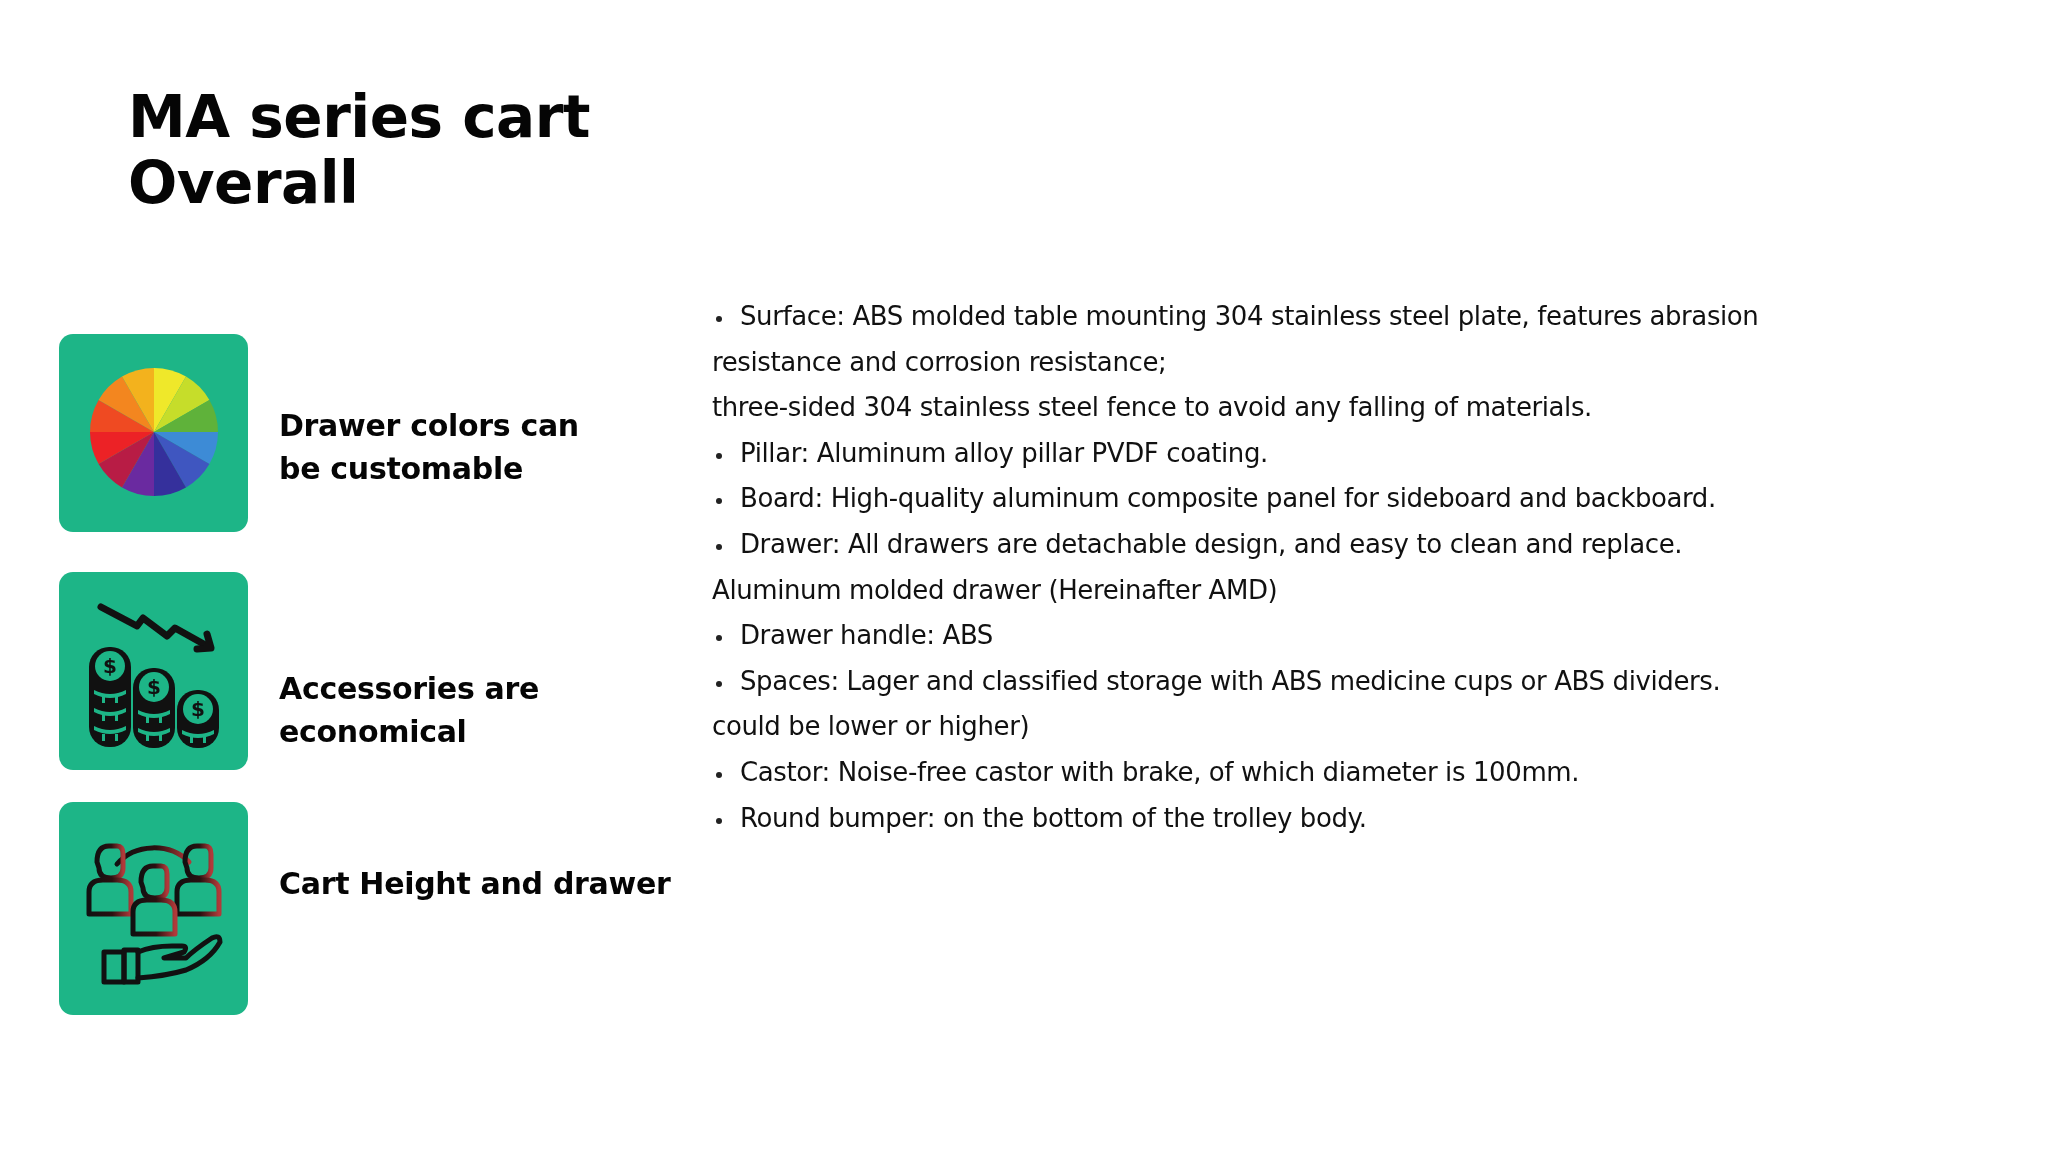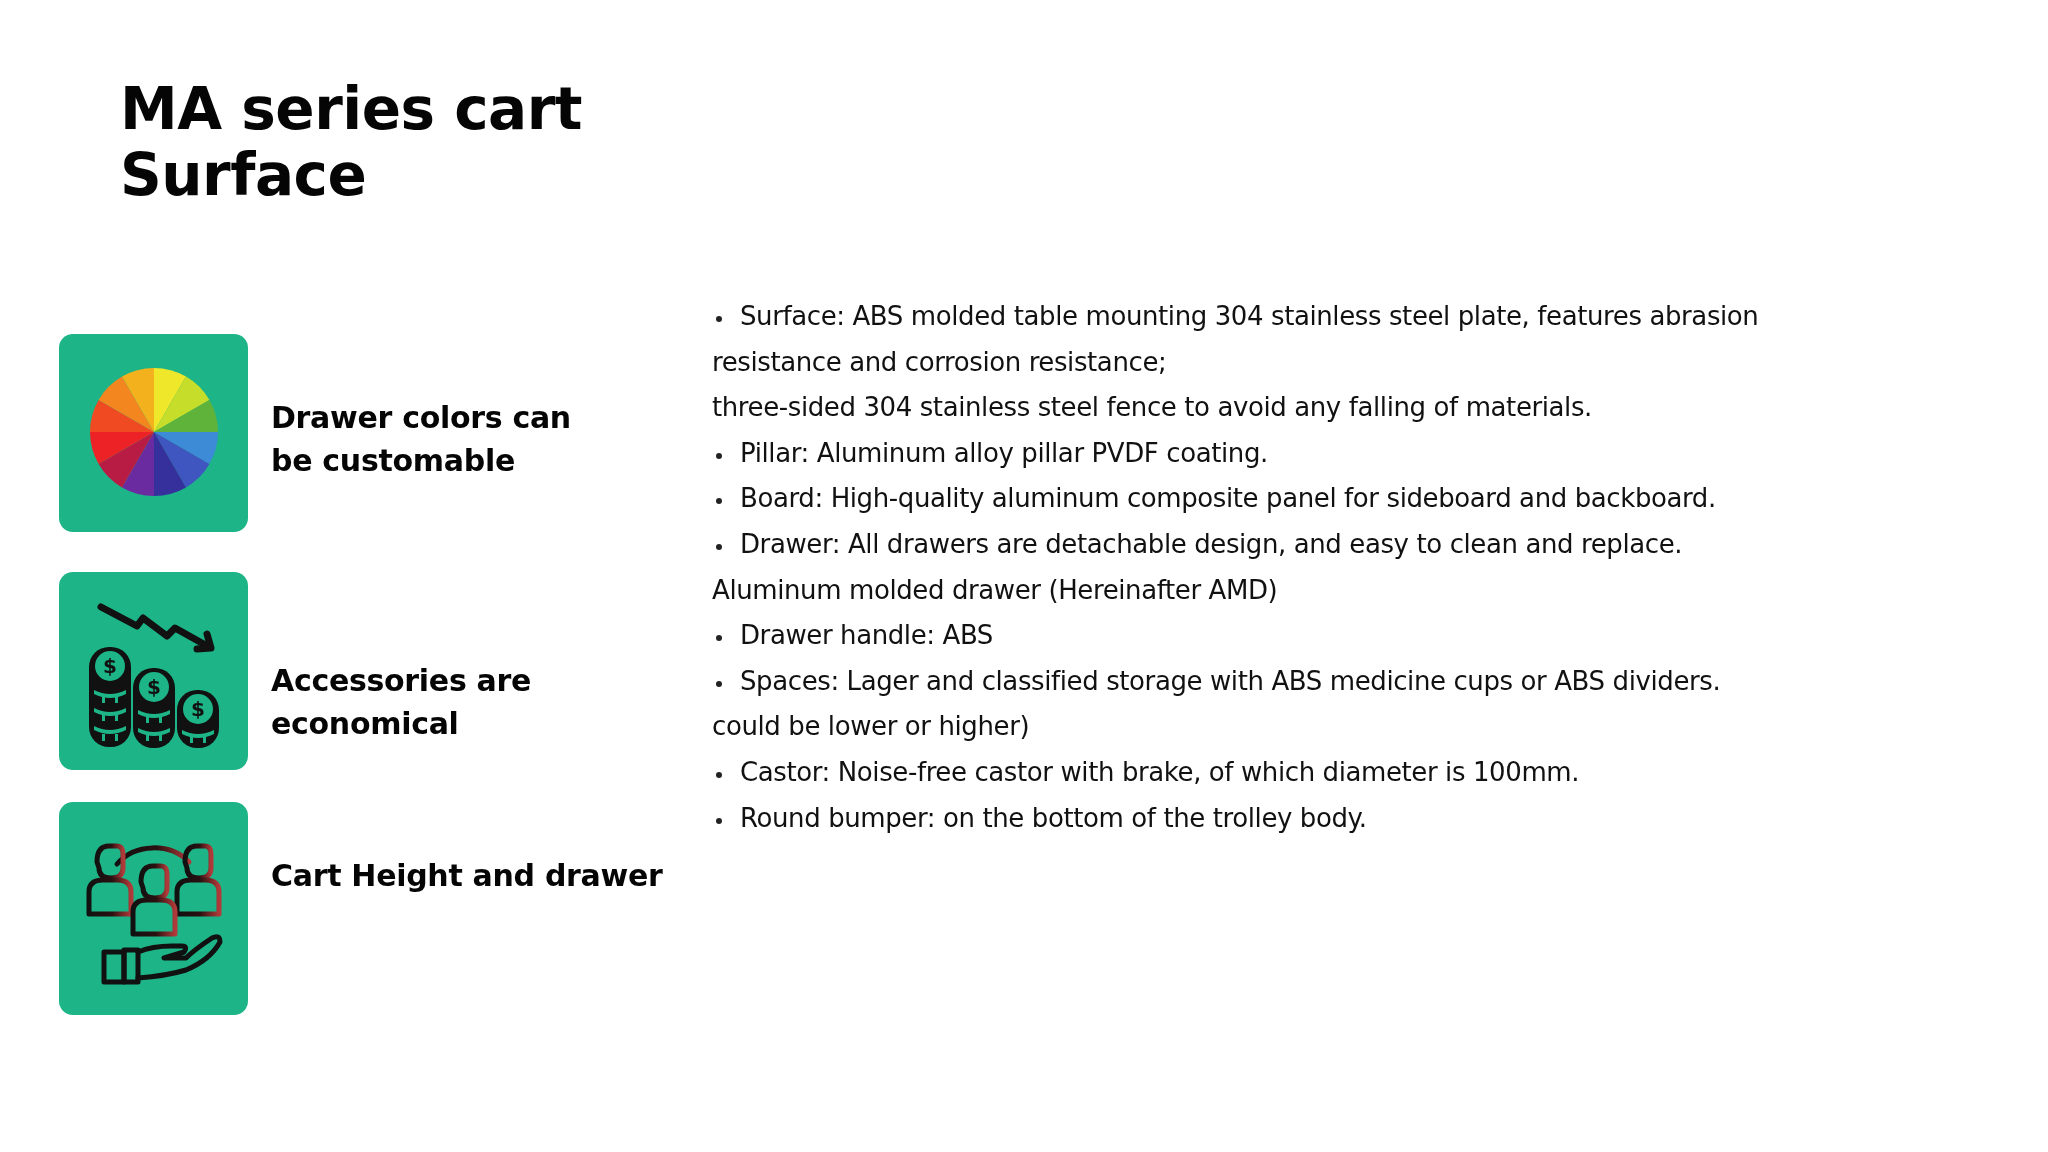--- a/index.html
+++ b/index.html
@@ -1,52 +1,52 @@
 <!DOCTYPE html>
 <html><head>
 <meta charset="utf-8">
 <style>
   html, body { margin: 0; padding: 0; }
   body {
     width: 2048px; height: 1152px; background: #ffffff; position: relative; overflow: hidden;
     font-family: "Liberation Sans", "DejaVu Sans", sans-serif; color: #0a0a0a;
   }
   .title {
-    position: absolute; left: 116px; top: 72px; margin: 4px;
+    position: absolute; left: 116px; top: 72px; margin: 12px;
     font-family: "DejaVu Sans", "Liberation Sans", sans-serif;
     font-weight: bold; font-size: 58px; line-height: 66px; letter-spacing: -0.5px; color: #050505;
   }
   .title span { display: block; }
   .tile {
     position: absolute; left: 59px; width: 189px; background: #1db587; border-radius: 14px;
   }
   .tile svg { position: absolute; left: 0; top: 0; }
   .feature-label {
-    position: absolute; left: 263px; margin: 8px;
+    position: absolute; left: 263px; margin: 16px;
     font-family: "DejaVu Sans", "Liberation Sans", sans-serif;
     font-weight: bold; font-size: 30px; line-height: 43px; color: #050505; letter-spacing: -0.3px;
   }
   .feature-label span { display: block; white-space: nowrap; }
   .specs {
     position: absolute; left: 712px; top: 294px; width: 1300px; margin: 0; padding: 0; list-style: none;
     font-family: "DejaVu Sans", "Liberation Sans", sans-serif;
     font-size: 26px; line-height: 45.6px; color: #111111; letter-spacing: -0.4px;
   }
   .specs li { white-space: nowrap; position: relative; }
   .specs li.bullet { padding-left: 28px; }
   .specs li.bullet::before {
     content: ""; position: absolute; left: 4px; top: 22px; width: 6px; height: 6px; border-radius: 50%; background: #222;
   }
 </style>
 </head>
 <body>
 
 <h1 class="title">
   <span>MA series cart</span>
-  <span>Surface</span>
+  <span>Overall</span>
 </h1>
 
 <div class="tile" style="top:334px;height:198px;">
   <svg width="189" height="198" viewBox="0 0 189 198">
     <g transform="translate(95,98)">
       <path d="M0,0 L0,-64 A64,64 0 0,1 32,-55.4 Z" fill="#efe82a"></path>
       <path d="M0,0 L32,-55.4 A64,64 0 0,1 55.4,-32 Z" fill="#c6dd2a"></path>
       <path d="M0,0 L55.4,-32 A64,64 0 0,1 64,0 Z" fill="#5fb23a"></path>
       <path d="M0,0 L64,0 A64,64 0 0,1 55.4,32 Z" fill="#3d8bd6"></path>
       <path d="M0,0 L55.4,32 A64,64 0 0,1 32,55.4 Z" fill="#3f56c0"></path>

